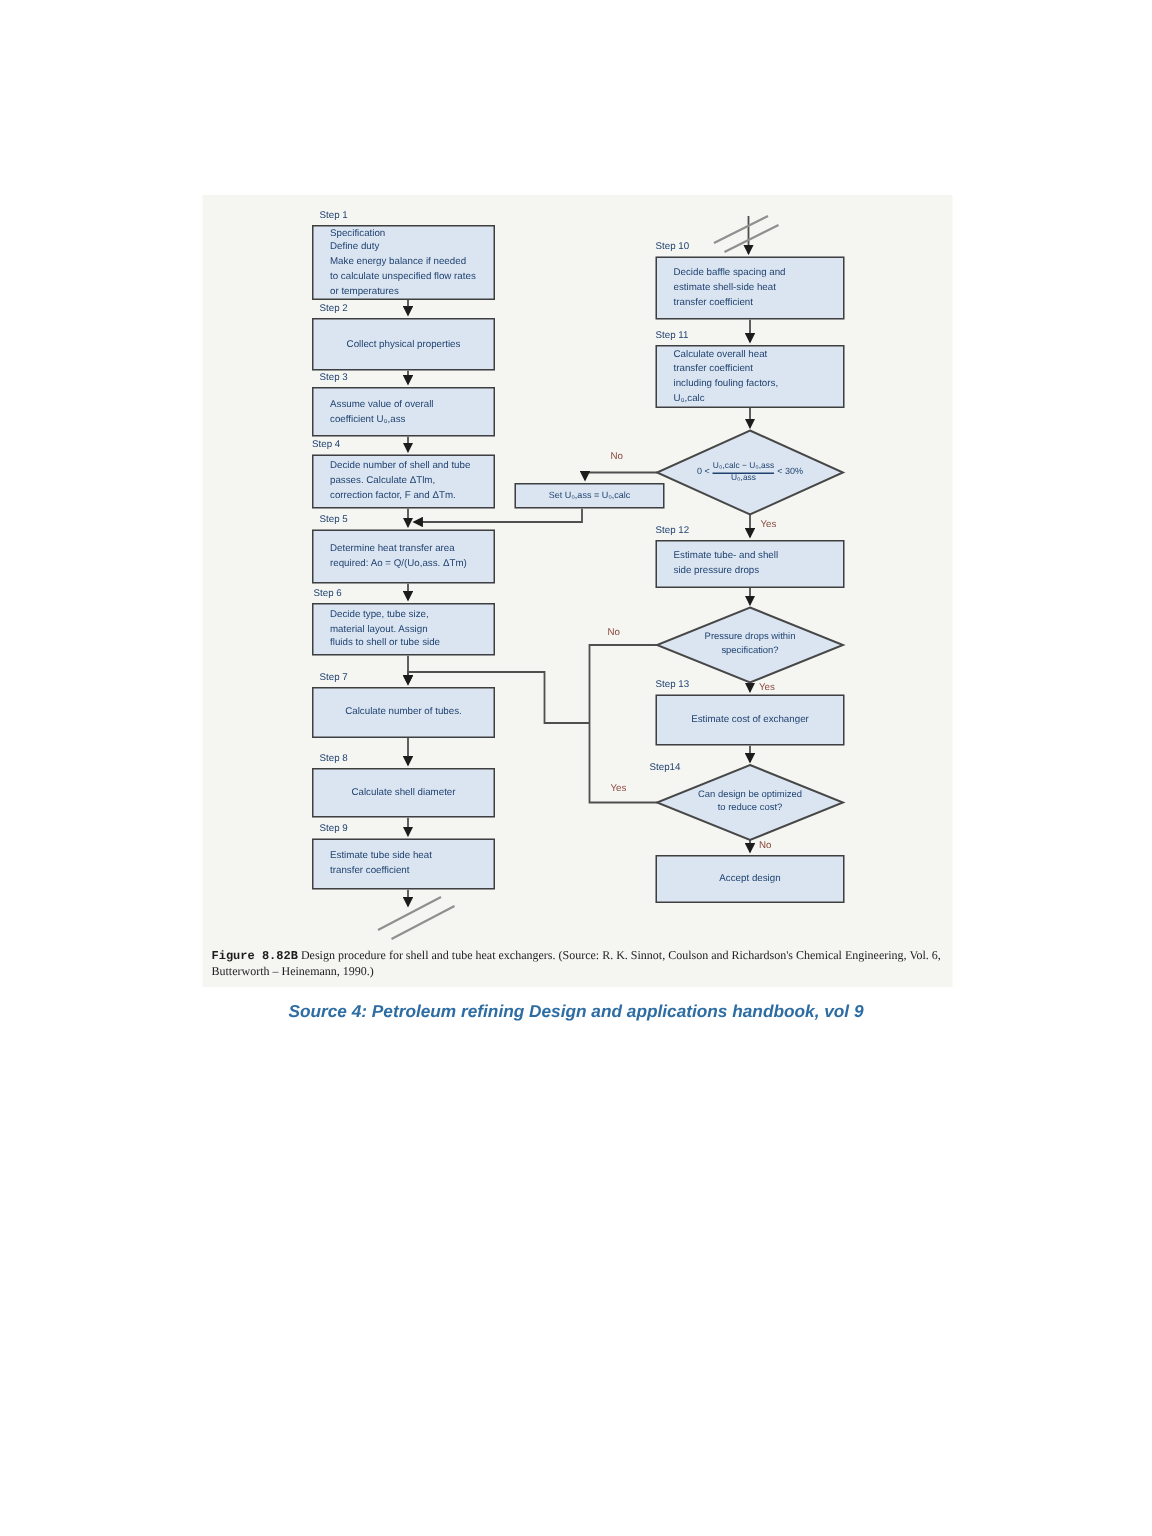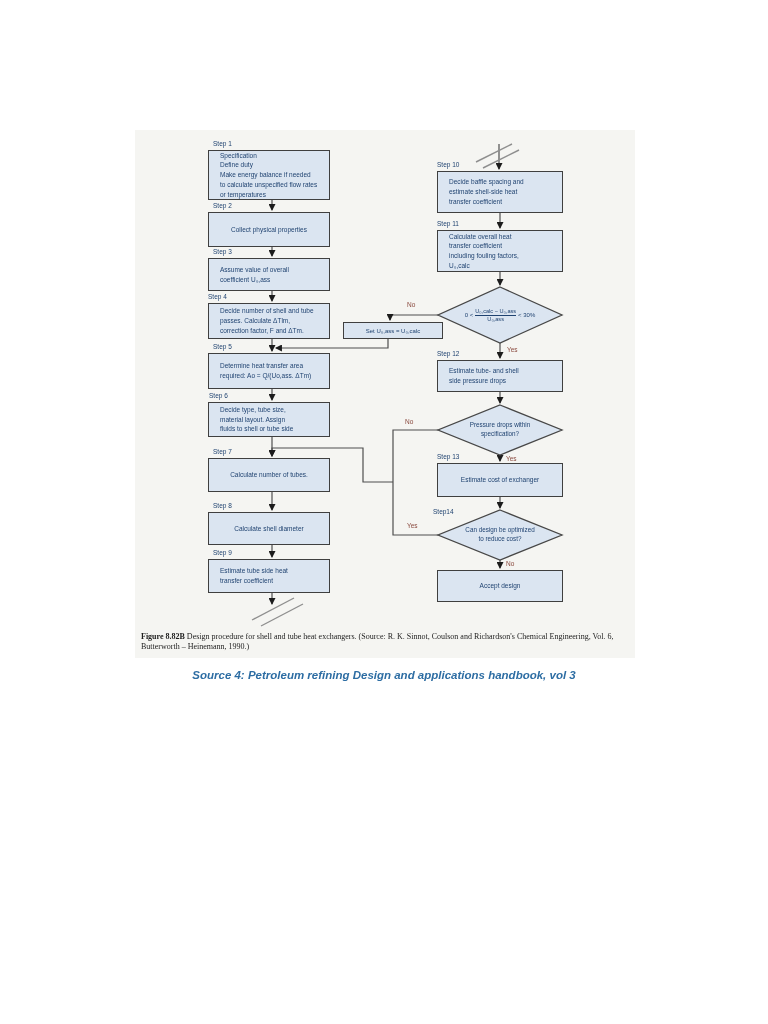--- a/index.html
+++ b/index.html
@@ -18,21 +18,21 @@
   .slabel{position:absolute;color:#1f4270;font-size:6.5px;white-space:nowrap;}
   .yn{position:absolute;color:#8a4a3f;font-size:6.5px;white-space:nowrap;}
   .dtext{position:absolute;color:#1f4270;font-size:6.3px;line-height:1.45;text-align:center;}
   .formula{display:flex;align-items:center;justify-content:center;gap:2px;font-size:6px;}
   .frac{display:inline-flex;flex-direction:column;font-size:5.6px;line-height:1.25;text-align:center;}
   .frac .den{border-top:0.8px solid #1f4270;}
   .setbox{position:absolute;background:#dbe5f1;border:1.3px solid #3f3f3f;color:#1f4270;
           font-size:6px;display:flex;align-items:center;justify-content:center;box-sizing:border-box;}
   .caption{position:absolute;left:6px;top:502px;width:490px;color:#1d1d1d;
            font-family:"Liberation Serif",serif;font-size:8px;line-height:1.3;}
-  .caption b{font-weight:bold;}
+  .caption b{font-weight:bold;font-family:Liberation Mono, monospace;}
   .source-note{position:absolute;left:0;top:669px;width:768px;text-align:center;
                font-style:italic;font-weight:bold;font-size:11.5px;color:#2d6da3;}
 </style>
 </head>
 <body>
 
 <div class="figure">
 
   <svg class="wires" width="500" height="528" viewBox="0 0 500 528">
     <defs>
@@ -177,13 +177,13 @@
   <div class="yn" style="left:270px;top:288px">No</div>
   <div class="yn" style="left:371px;top:325px">Yes</div>
   <div class="yn" style="left:272px;top:392px">Yes</div>
   <div class="yn" style="left:371px;top:430px">No</div>
 
   <div class="caption">
     <b>Figure 8.82B</b><span> Design procedure for shell and tube heat exchangers. (Source: R. K. Sinnot, Coulson and Richardson's Chemical Engineering, Vol. 6, Butterworth – Heinemann, 1990.)</span>
   </div>
 </div>
 
-<div class="source-note">Source 4: Petroleum refining Design and applications handbook, vol 3</div>
+<div class="source-note">Source 4: Petroleum refining Design and applications handbook, vol 9</div>
 
 </body></html>

